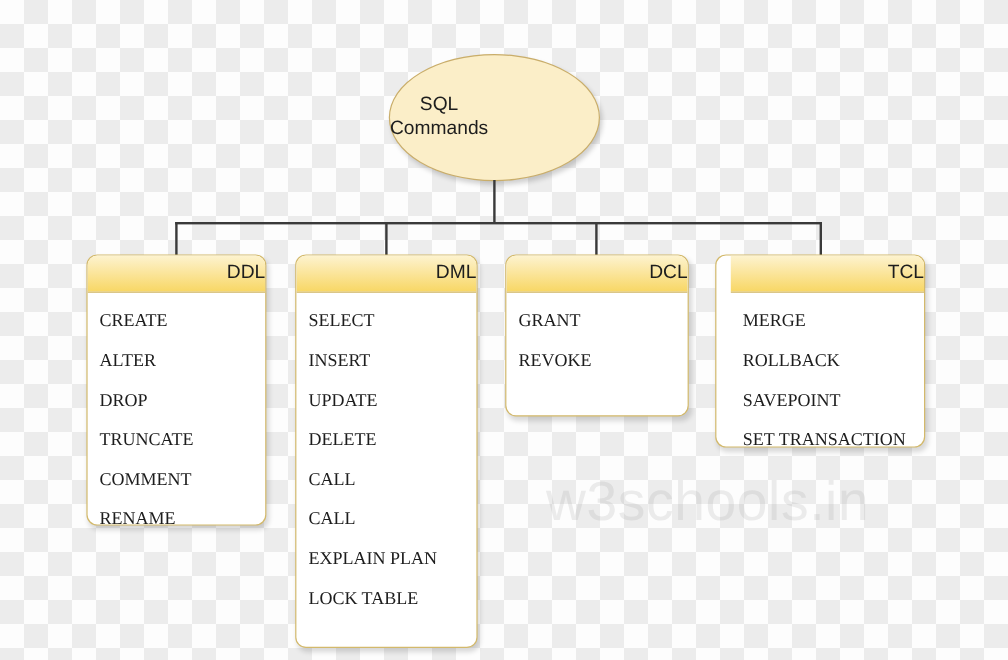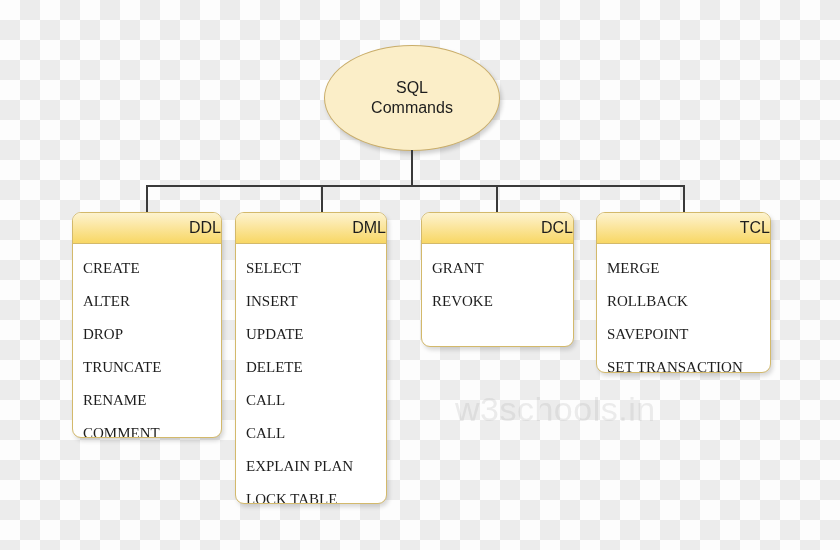--- a/index.html
+++ b/index.html
@@ -23,21 +23,21 @@
       linear-gradient(45deg, #ececec 25%, transparent 25%, transparent 75%, #ececec 75%);
     background-size: 40px 40px;
     background-position: 0 0, 20px 20px;
   }
 
   
   #watermark {
     position: absolute;
     left: 455px;
     top: 390px;
-    font-size: 34px;
+    font-size: 46px;
     letter-spacing: 0.5px;
     color: rgba(150,150,150,0.17);
     white-space: nowrap;
     pointer-events: none;
     user-select: none;
   }
 
   
   .conn {
     position: absolute;
@@ -52,21 +52,20 @@
     left: 324px;
     top: 45px;
     width: 176px;
     height: 106px;
     border-radius: 50%;
     background: #fbeec8;
     border: 1.5px solid #c9ad6a;
     box-shadow: 2px 3px 4px rgba(0,0,0,0.18);
     display: flex;
     align-items: center;
-    justify-content: center;
     text-align: center;
     line-height: 1.28;
     font-size: 16px;
     color: #1d1d1d;
     box-sizing: border-box;
   }
 
   
   .cat-box {
     position: absolute;
@@ -96,23 +95,23 @@
     height: 33px;
     line-height: 33px;
     padding-left: 10px;
     font-size: 15px;
     color: #1d1d1d;
     white-space: nowrap;
   }
 
   
   #box-ddl { left: 72px;  top: 212px; width: 150px; height: 226px; }
-  #box-dml { left: 235px; top: 212px; width: 152px; height: 292px; }
+  #box-dml { left: 246px; top: 212px; width: 152px; height: 328px; }
   #box-dcl { left: 421px; top: 212px; width: 153px; height: 135px; }
-  #box-tcl { left: 596px; top: 212px; width: 175px; height: 161px; }
+  #box-tcl { left: 596px; top: 212px; width: 175px; height: 161px; padding-left: 12px; }
 </style>
 </head>
 <body>
 
 <div id="canvas">
 
   <div id="watermark">w3schools.in</div>
 
   <div id="root-node">
     <div>
@@ -130,22 +129,22 @@
   <div class="conn conn-v" style="left:496px; top:185px; height:28px;"></div>
   <div class="conn conn-v" style="left:683px; top:185px; height:28px;"></div>
 
   <div class="cat-box" id="box-ddl">
     <div class="cat-header">DDL</div>
     <ul class="cat-list">
       <li class="cat-item">CREATE</li>
       <li class="cat-item">ALTER</li>
       <li class="cat-item">DROP</li>
       <li class="cat-item">TRUNCATE</li>
+      <li class="cat-item">COMMENT</li>
       <li class="cat-item">RENAME</li>
-      <li class="cat-item">COMMENT</li>
     </ul>
   </div>
 
   <div class="cat-box" id="box-dml">
     <div class="cat-header">DML</div>
     <ul class="cat-list">
       <li class="cat-item">SELECT</li>
       <li class="cat-item">INSERT</li>
       <li class="cat-item">UPDATE</li>
       <li class="cat-item">DELETE</li>

